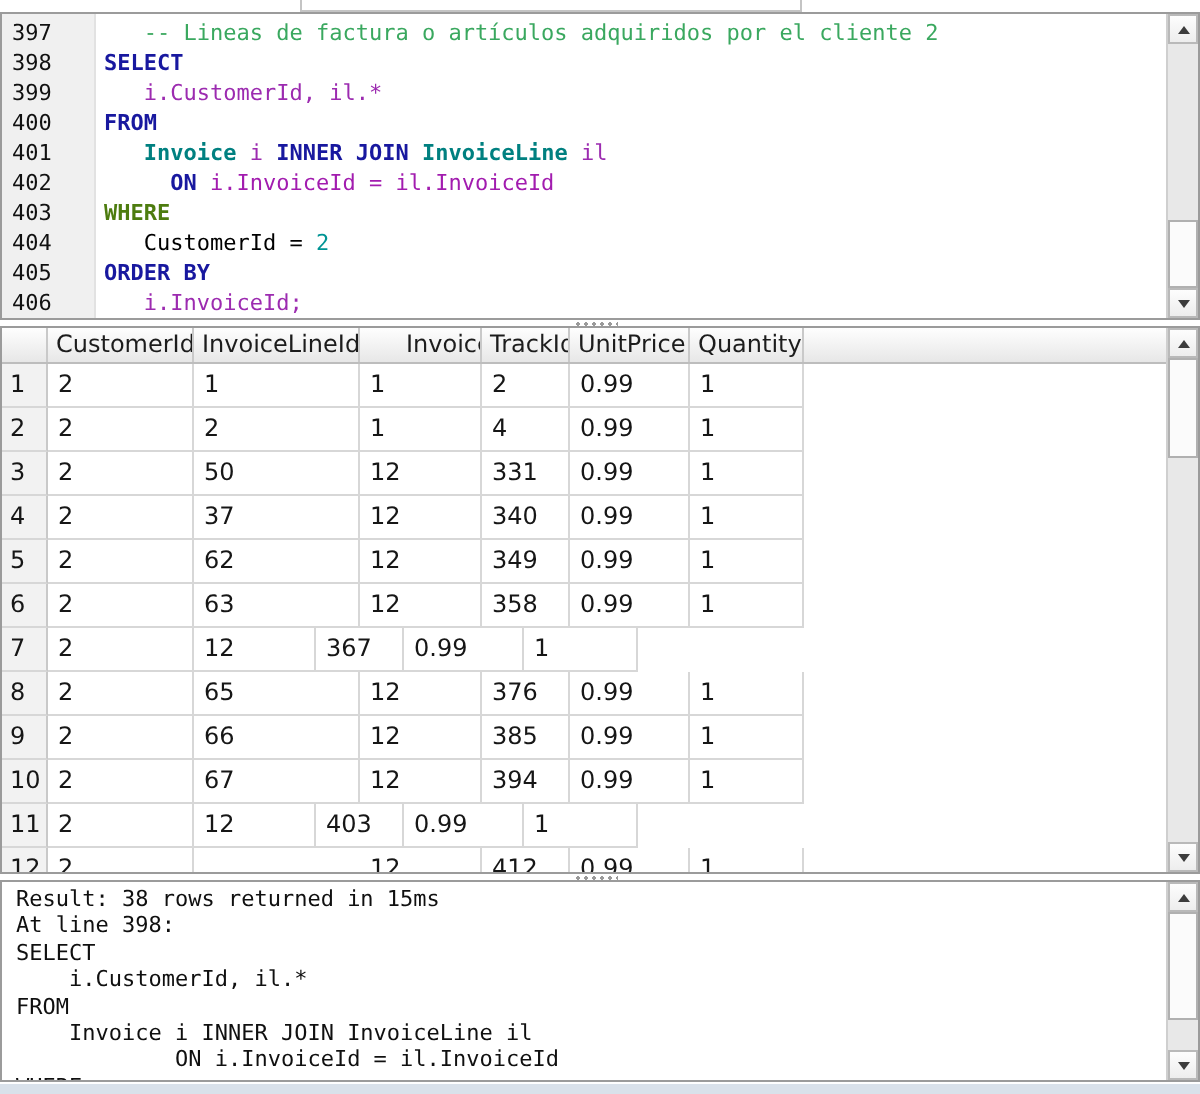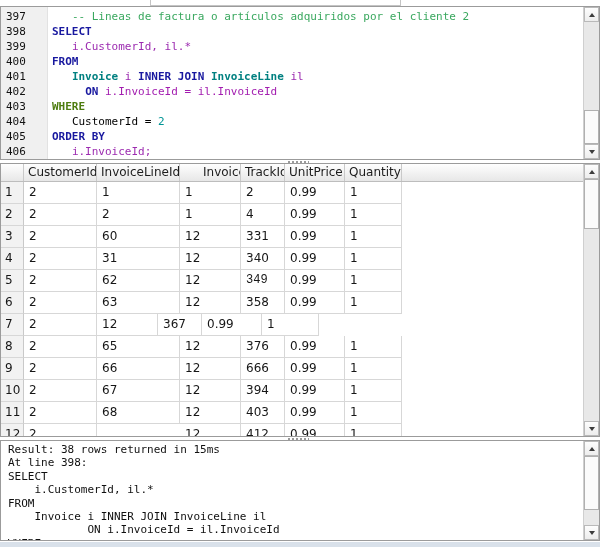--- a/index.html
+++ b/index.html
@@ -145,41 +145,41 @@
         <div class="td" style="width: 73px;">2</div>
         <div class="td" style="width: 83px;">2</div>
         <div class="td" style="width: 61px;">1</div>
         <div class="td" style="width: 44px;">4</div>
         <div class="td" style="width: 60px;">0.99</div>
         <div class="td" style="width: 57px;">1</div>
       </div>
       <div class="tr">
         <div class="td rn" style="width: 23px;">3</div>
         <div class="td" style="width: 73px;">2</div>
-        <div class="td" style="width: 83px;">60</div>
+        <div class="td" style="width: 83px;">50</div>
         <div class="td" style="width: 61px;">12</div>
         <div class="td" style="width: 44px;">331</div>
         <div class="td" style="width: 60px;">0.99</div>
         <div class="td" style="width: 57px;">1</div>
       </div>
       <div class="tr">
         <div class="td rn" style="width: 23px;">4</div>
         <div class="td" style="width: 73px;">2</div>
-        <div class="td" style="width: 83px;">31</div>
+        <div class="td" style="width: 83px;">37</div>
         <div class="td" style="width: 61px;">12</div>
         <div class="td" style="width: 44px;">340</div>
         <div class="td" style="width: 60px;">0.99</div>
         <div class="td" style="width: 57px;">1</div>
       </div>
       <div class="tr">
         <div class="td rn" style="width: 23px;">5</div>
         <div class="td" style="width: 73px;">2</div>
         <div class="td" style="width: 83px;">62</div>
         <div class="td" style="width: 61px;">12</div>
-        <div class="td" style="width: 44px; font-family: Liberation Mono, monospace;">349</div>
+        <div class="td" style="width: 44px;">349</div>
         <div class="td" style="width: 60px;">0.99</div>
         <div class="td" style="width: 57px;">1</div>
       </div>
       <div class="tr">
         <div class="td rn" style="width: 23px;">6</div>
         <div class="td" style="width: 73px;">2</div>
         <div class="td" style="width: 83px;">63</div>
         <div class="td" style="width: 61px;">12</div>
         <div class="td" style="width: 44px;">358</div>
         <div class="td" style="width: 60px;">0.99</div>
@@ -200,37 +200,36 @@
         <div class="td" style="width: 61px;">12</div>
         <div class="td" style="width: 44px;">376</div>
         <div class="td" style="width: 60px;">0.99</div>
         <div class="td" style="width: 57px;">1</div>
       </div>
       <div class="tr">
         <div class="td rn" style="width: 23px;">9</div>
         <div class="td" style="width: 73px;">2</div>
         <div class="td" style="width: 83px;">66</div>
         <div class="td" style="width: 61px;">12</div>
-        <div class="td" style="width: 44px;">666</div>
+        <div class="td" style="width: 44px;">385</div>
         <div class="td" style="width: 60px;">0.99</div>
         <div class="td" style="width: 57px;">1</div>
       </div>
       <div class="tr">
         <div class="td rn" style="width: 23px;">10</div>
         <div class="td" style="width: 73px;">2</div>
         <div class="td" style="width: 83px;">67</div>
         <div class="td" style="width: 61px;">12</div>
         <div class="td" style="width: 44px;">394</div>
         <div class="td" style="width: 60px;">0.99</div>
         <div class="td" style="width: 57px;">1</div>
       </div>
       <div class="tr">
         <div class="td rn" style="width: 23px;">11</div>
         <div class="td" style="width: 73px;">2</div>
-        <div class="td" style="width: 83px;">68</div>
         <div class="td" style="width: 61px;">12</div>
         <div class="td" style="width: 44px;">403</div>
         <div class="td" style="width: 60px;">0.99</div>
         <div class="td" style="width: 57px;">1</div>
       </div>
       <div class="tr">
         <div class="td rn" style="width: 23px;">12</div>
         <div class="td" style="width: 73px;">2</div>
         <div class="td" style="width: 83px; margin-top: 12px;">69</div>
         <div class="td" style="width: 61px;">12</div>

